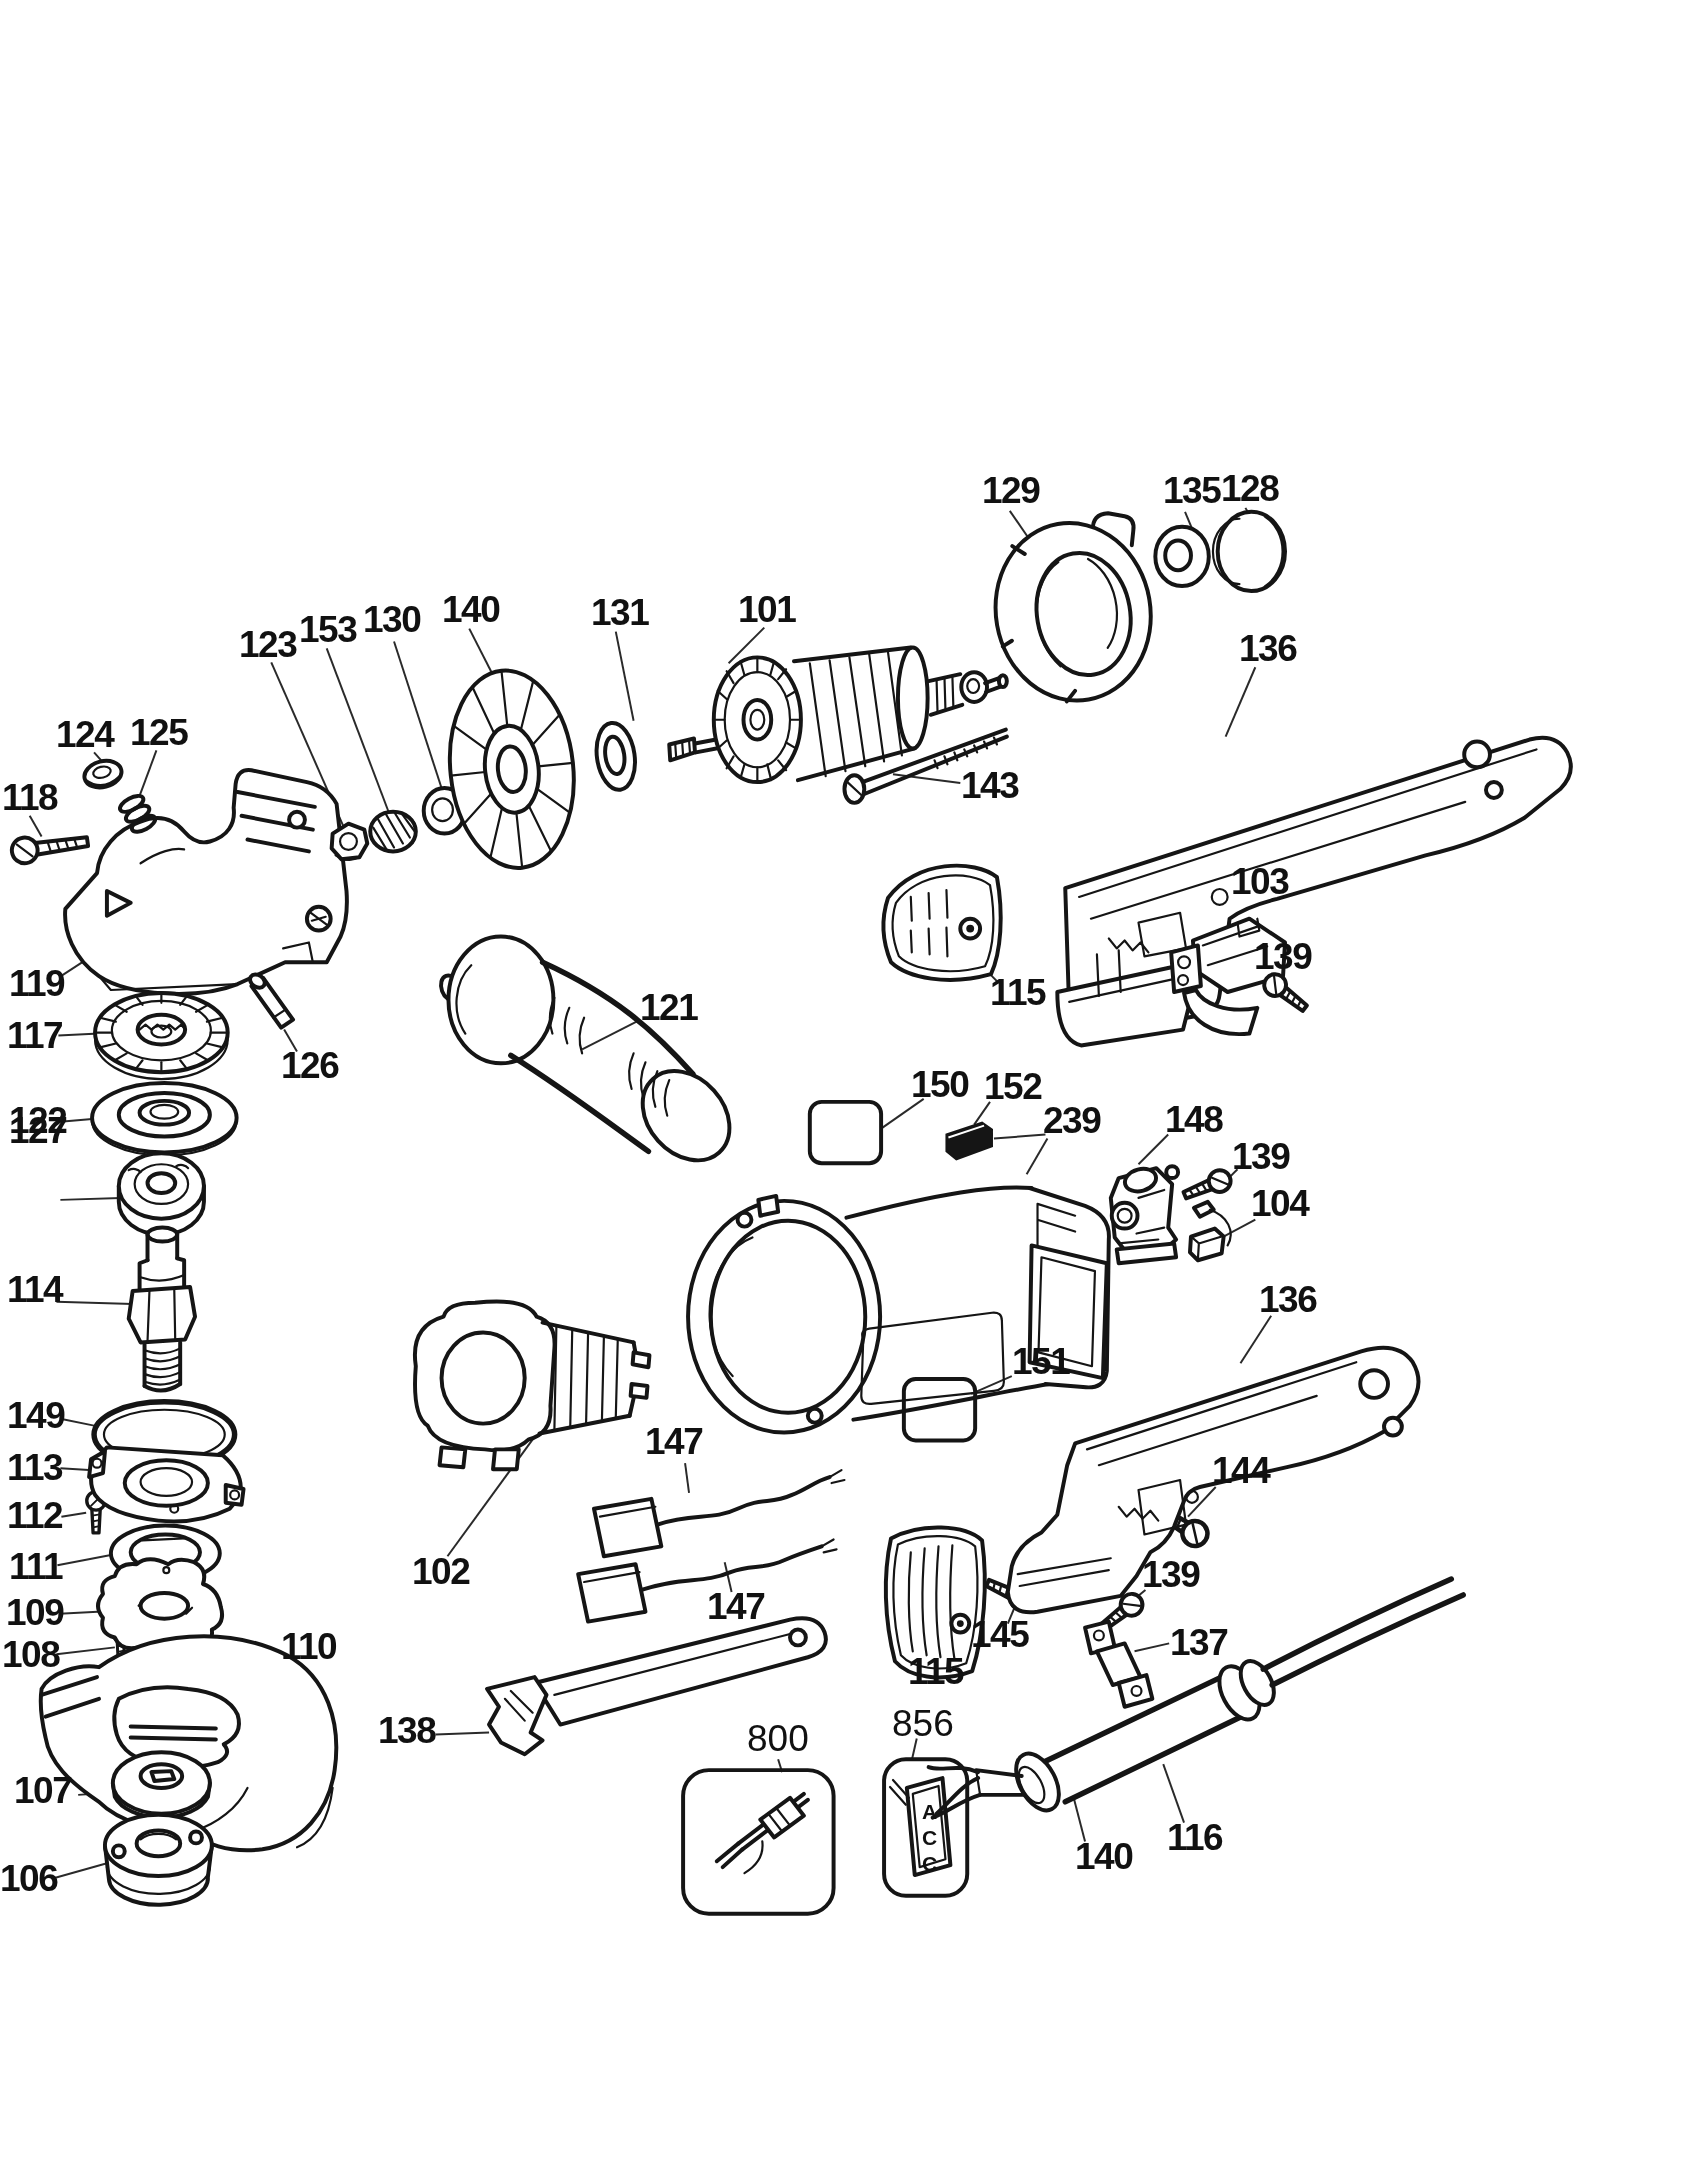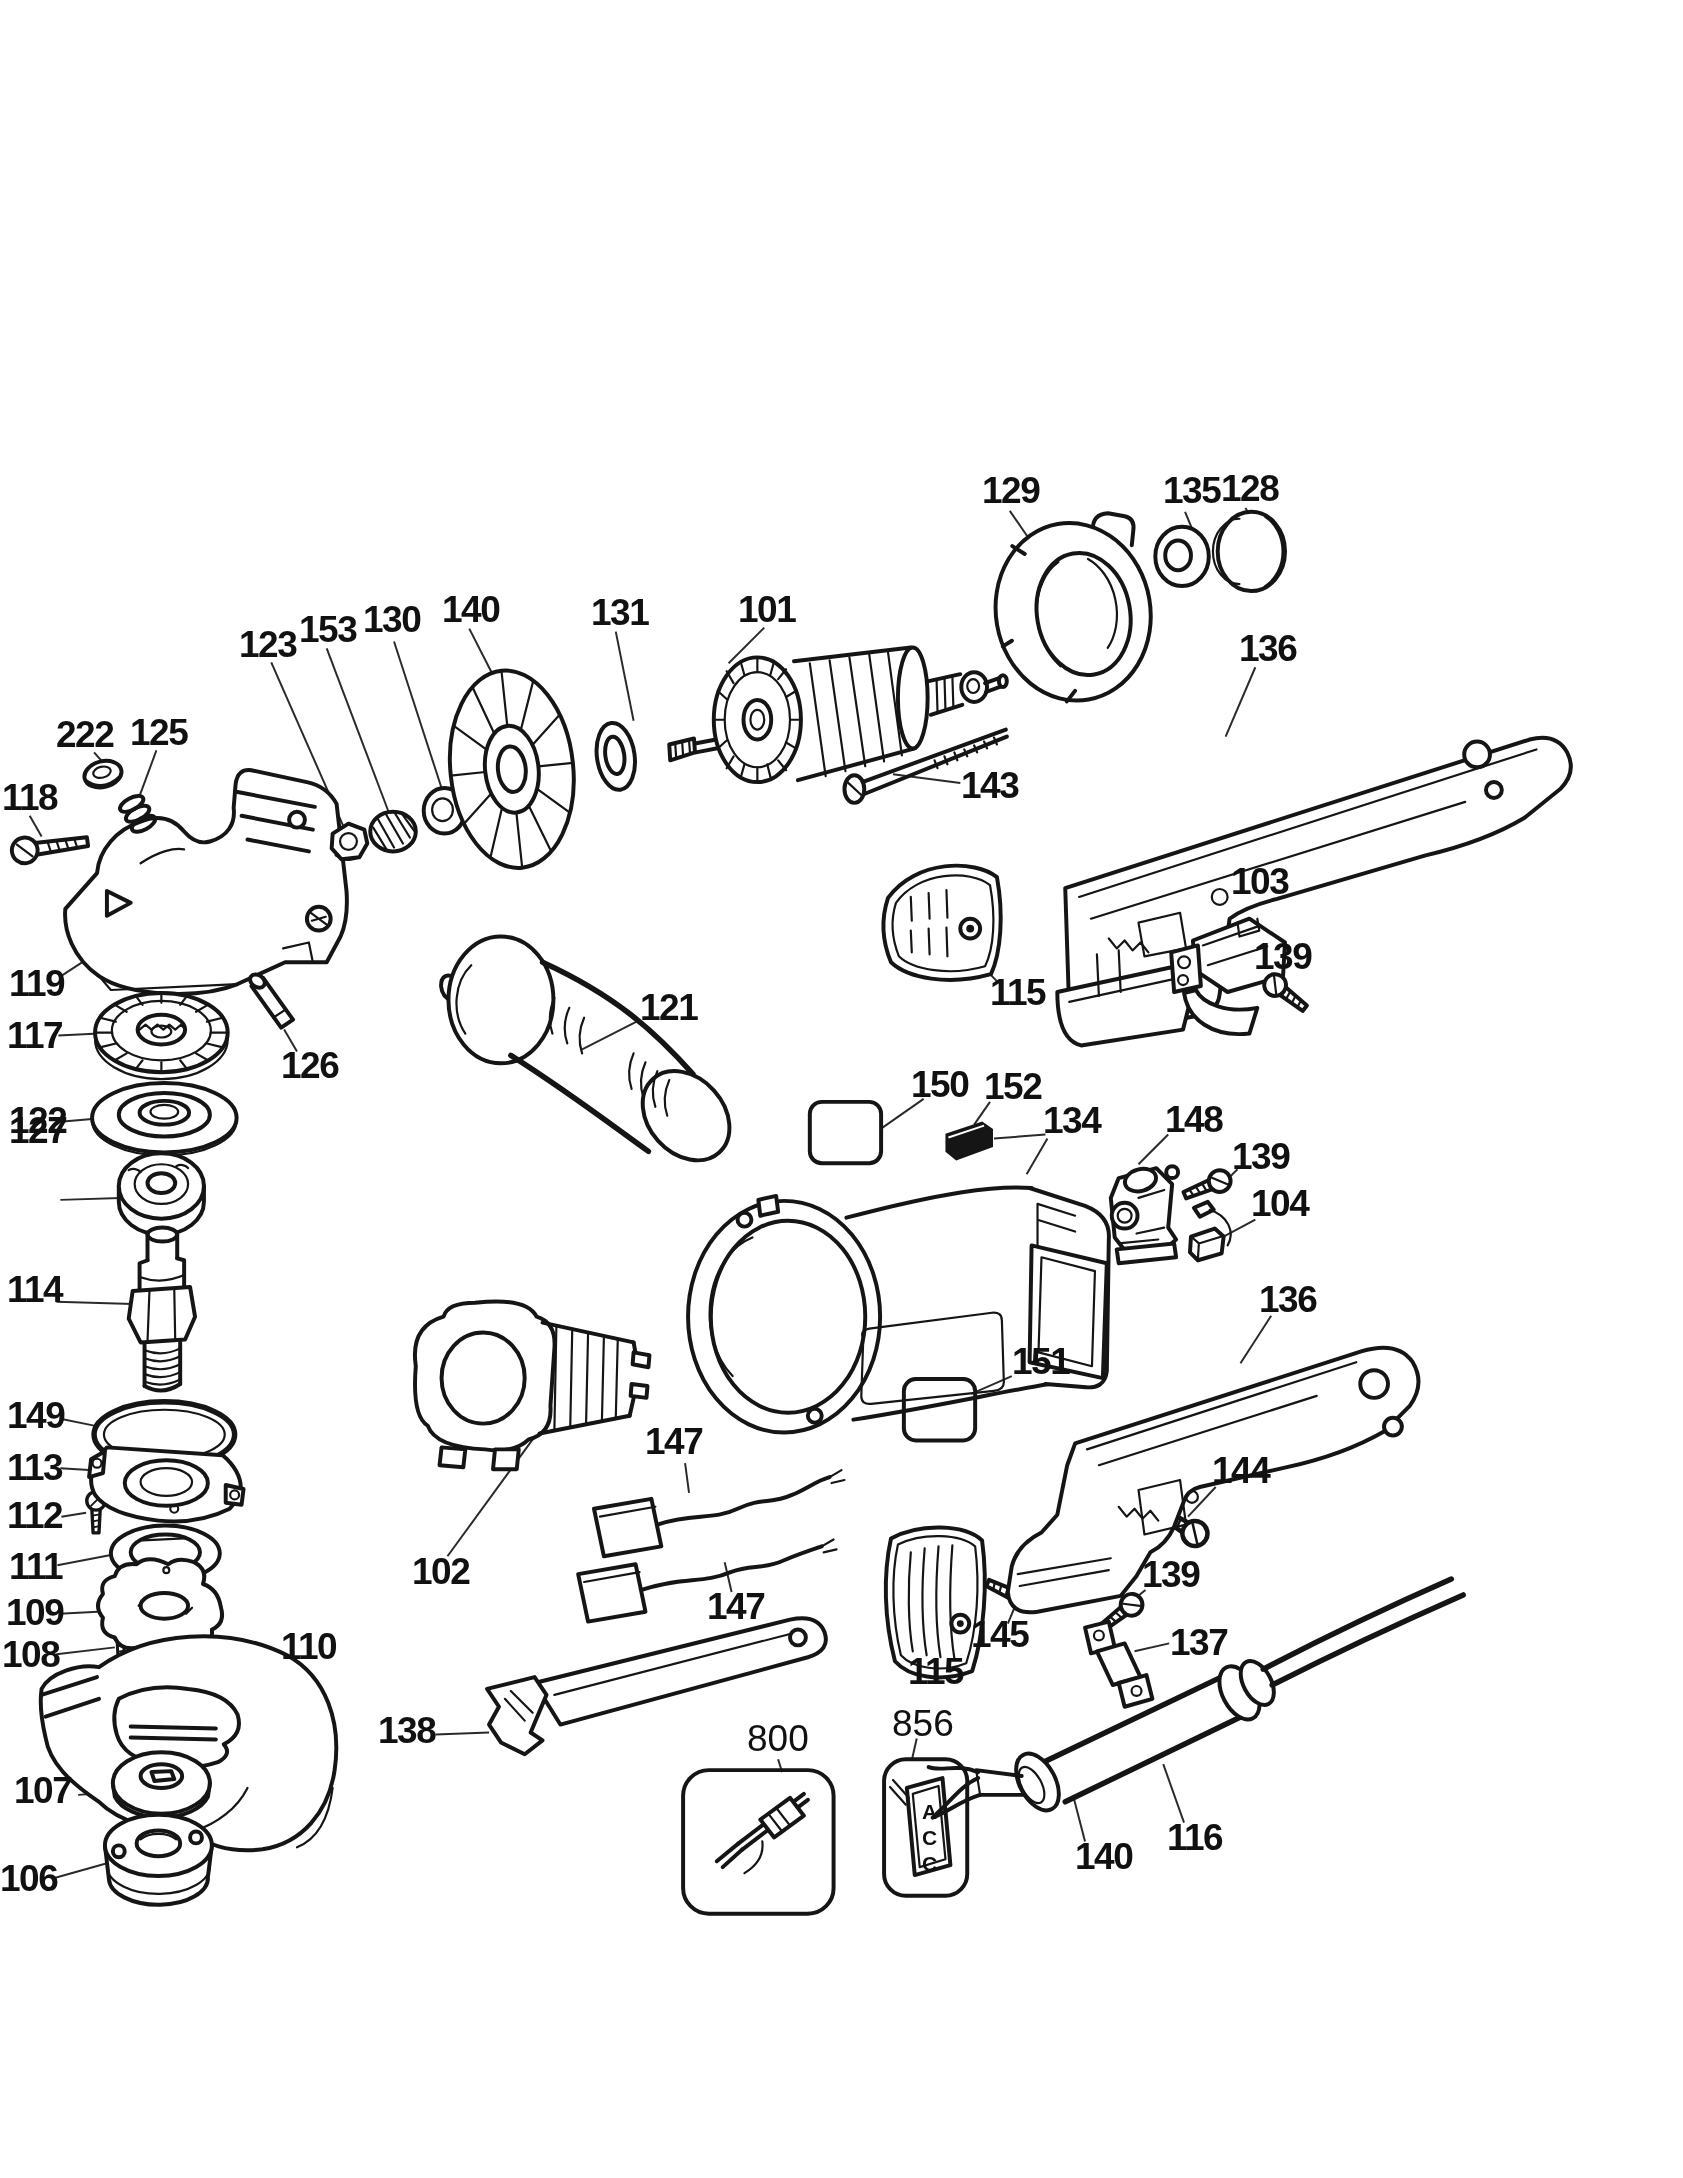--- a/index.html
+++ b/index.html
@@ -589,36 +589,36 @@
   <div class="co" style="left:982px;top:472px">129</div>
   <div class="co" style="left:1163px;top:472px">135</div>
   <div class="co" style="left:1221px;top:470px">128</div>
   <div class="co" style="left:1239px;top:630px">136</div>
   <div class="co" style="left:738px;top:591px">101</div>
   <div class="co" style="left:591px;top:594px">131</div>
   <div class="co" style="left:442px;top:591px">140</div>
   <div class="co" style="left:363px;top:601px">130</div>
   <div class="co" style="left:299px;top:611px">153</div>
   <div class="co" style="left:239px;top:626px">123</div>
-  <div class="co" style="left:56px;top:716px">222</div>
+  <div class="co" style="left:56px;top:716px">124</div>
   <div class="co" style="left:130px;top:714px">125</div>
   <div class="co" style="left:2px;top:779px">118</div>
   <div class="co" style="left:961px;top:767px">143</div>
   <div class="co" style="left:9px;top:965px">119</div>
   <div class="co" style="left:7px;top:1017px">117</div>
   <div class="co" style="left:281px;top:1047px">126</div>
   <div class="co" style="left:640px;top:989px">121</div>
   <div class="co" style="left:990px;top:974px">115</div>
   <div class="co" style="left:1231px;top:863px">103</div>
   <div class="co" style="left:1254px;top:938px">139</div>
   <div class="co" style="left:9px;top:1102px">122</div>
   <div class="co" style="left:9px;top:1112px">127</div>
   <div class="co" style="left:911px;top:1066px">150</div>
   <div class="co" style="left:984px;top:1068px">152</div>
-  <div class="co" style="left:1043px;top:1102px">134</div>
+  <div class="co" style="left:1043px;top:1102px">239</div>
   <div class="co" style="left:1165px;top:1101px">148</div>
   <div class="co" style="left:1232px;top:1138px">139</div>
   <div class="co" style="left:1251px;top:1185px">104</div>
   <div class="co" style="left:7px;top:1271px">114</div>
   <div class="co" style="left:1259px;top:1281px">136</div>
   <div class="co" style="left:7px;top:1397px">149</div>
   <div class="co" style="left:7px;top:1449px">113</div>
   <div class="co" style="left:1012px;top:1343px">151</div>
   <div class="co" style="left:7px;top:1497px">112</div>
   <div class="co" style="left:412px;top:1553px">102</div>

